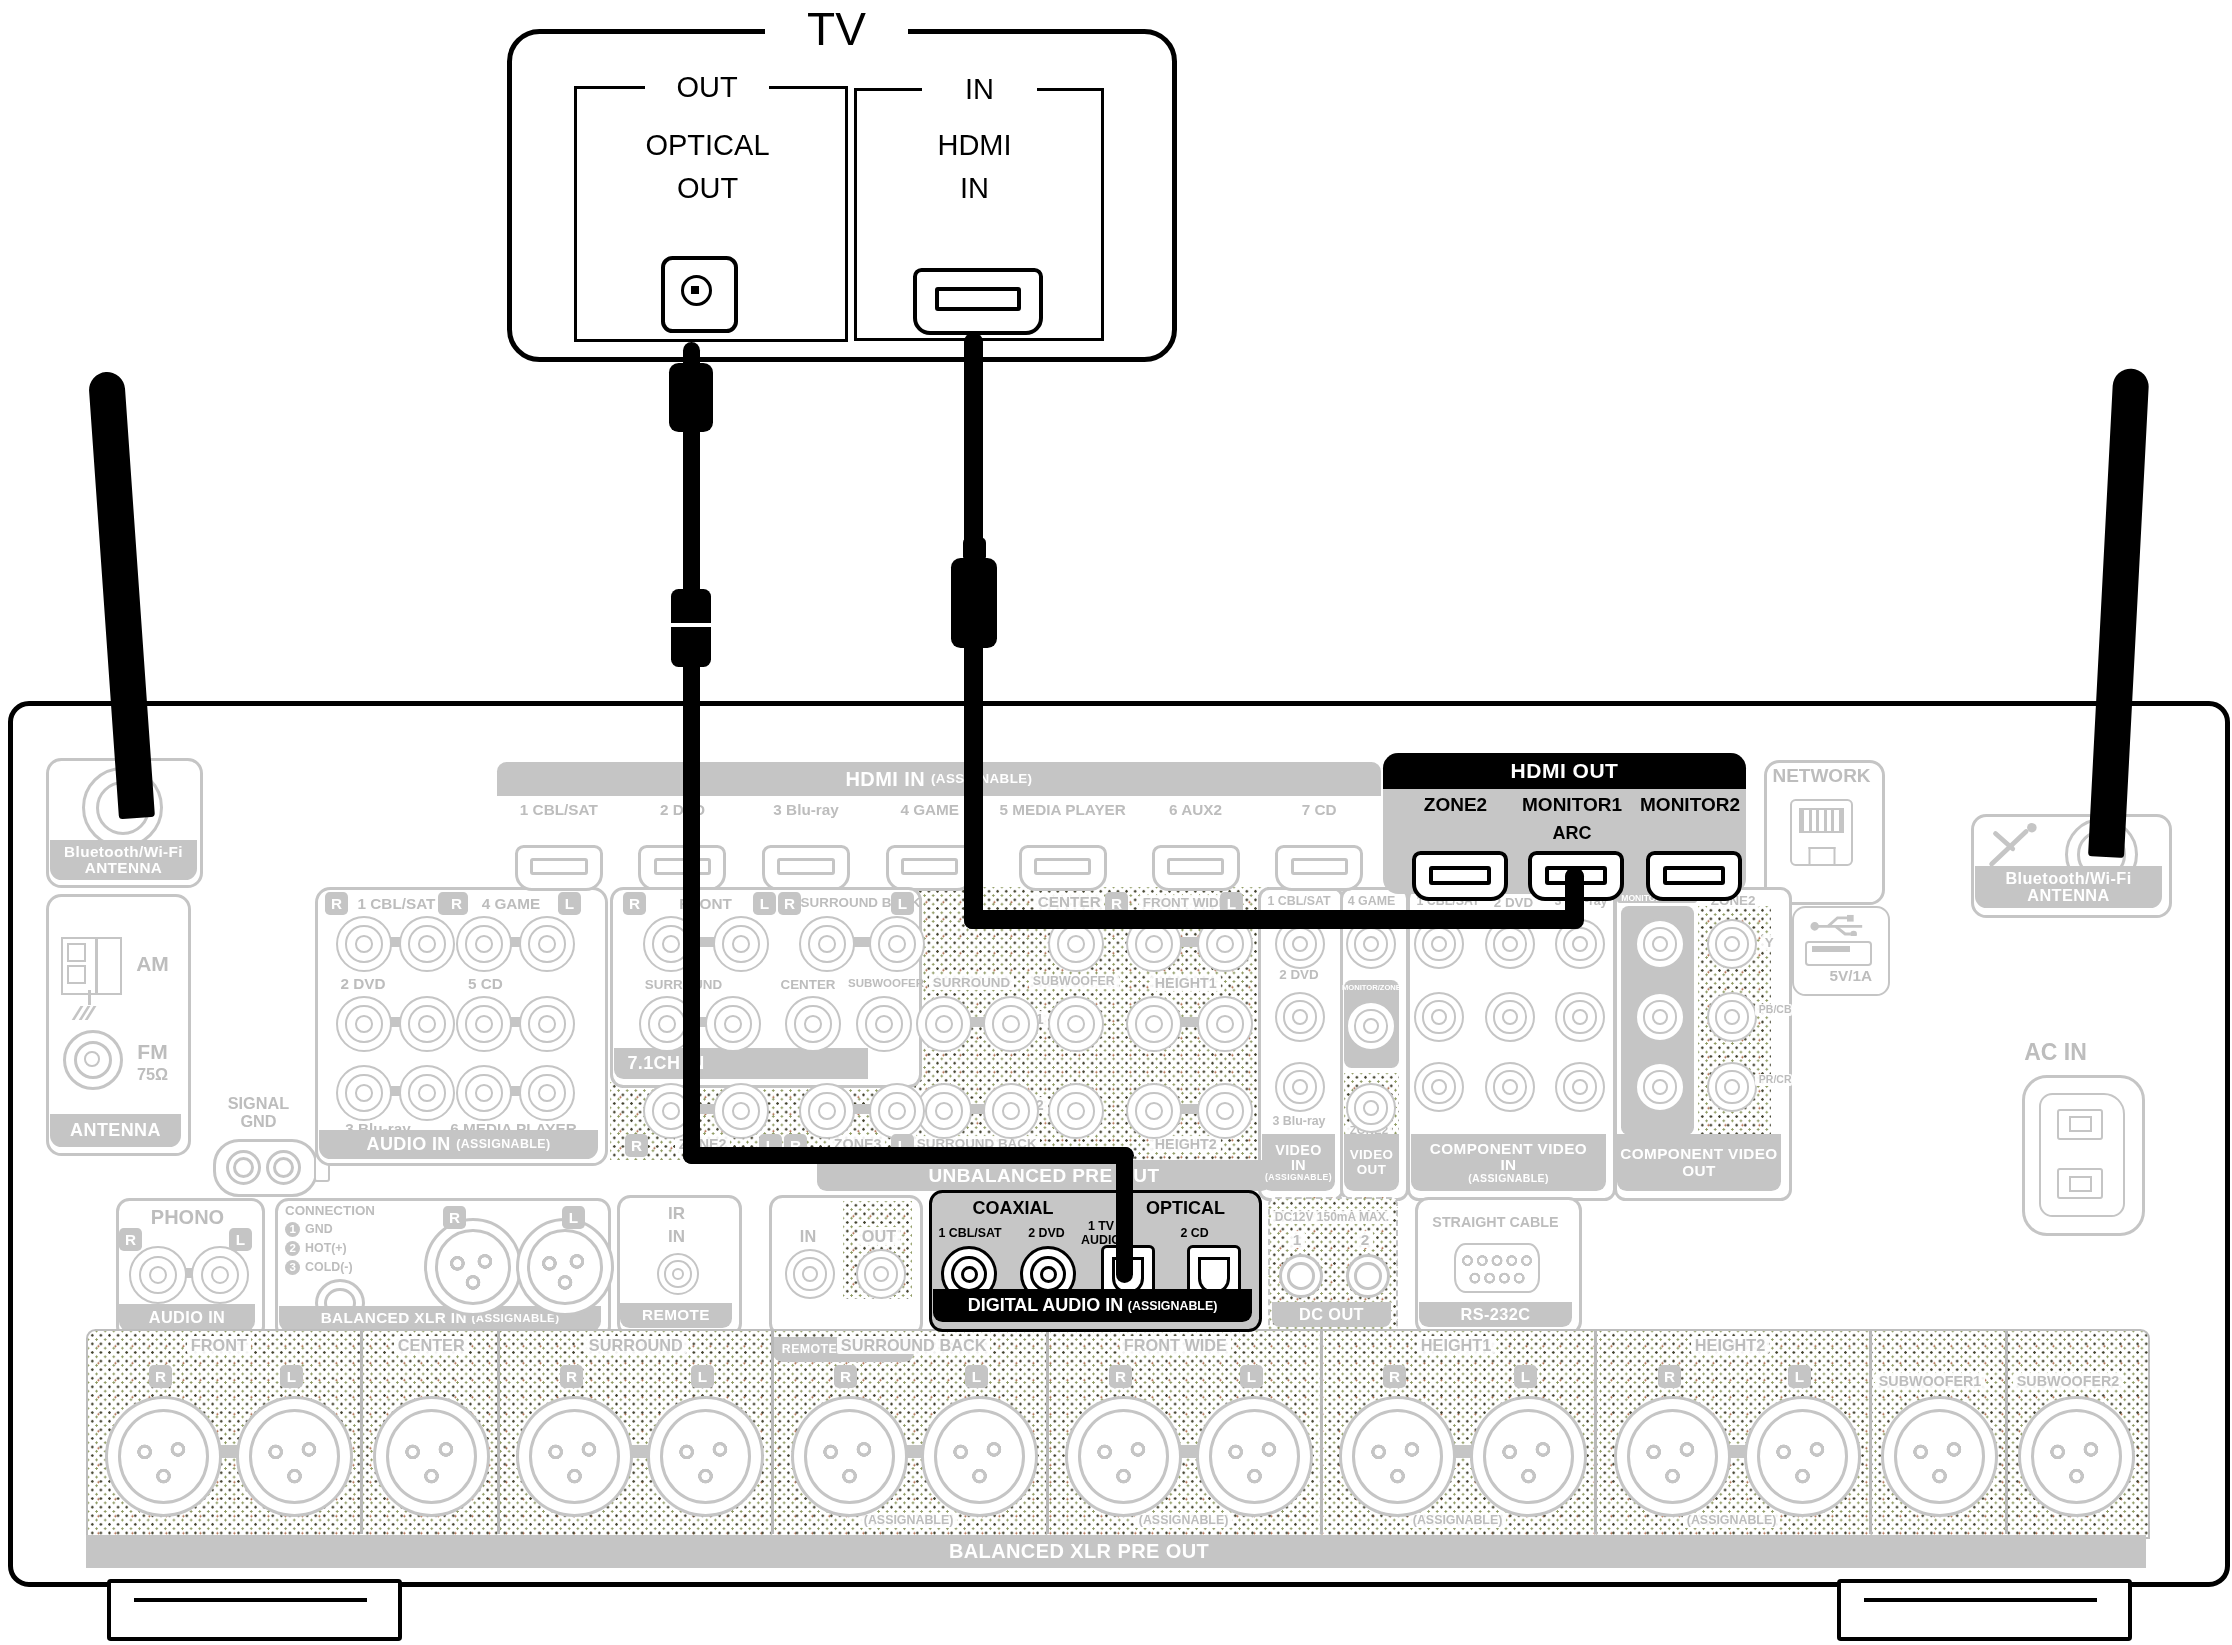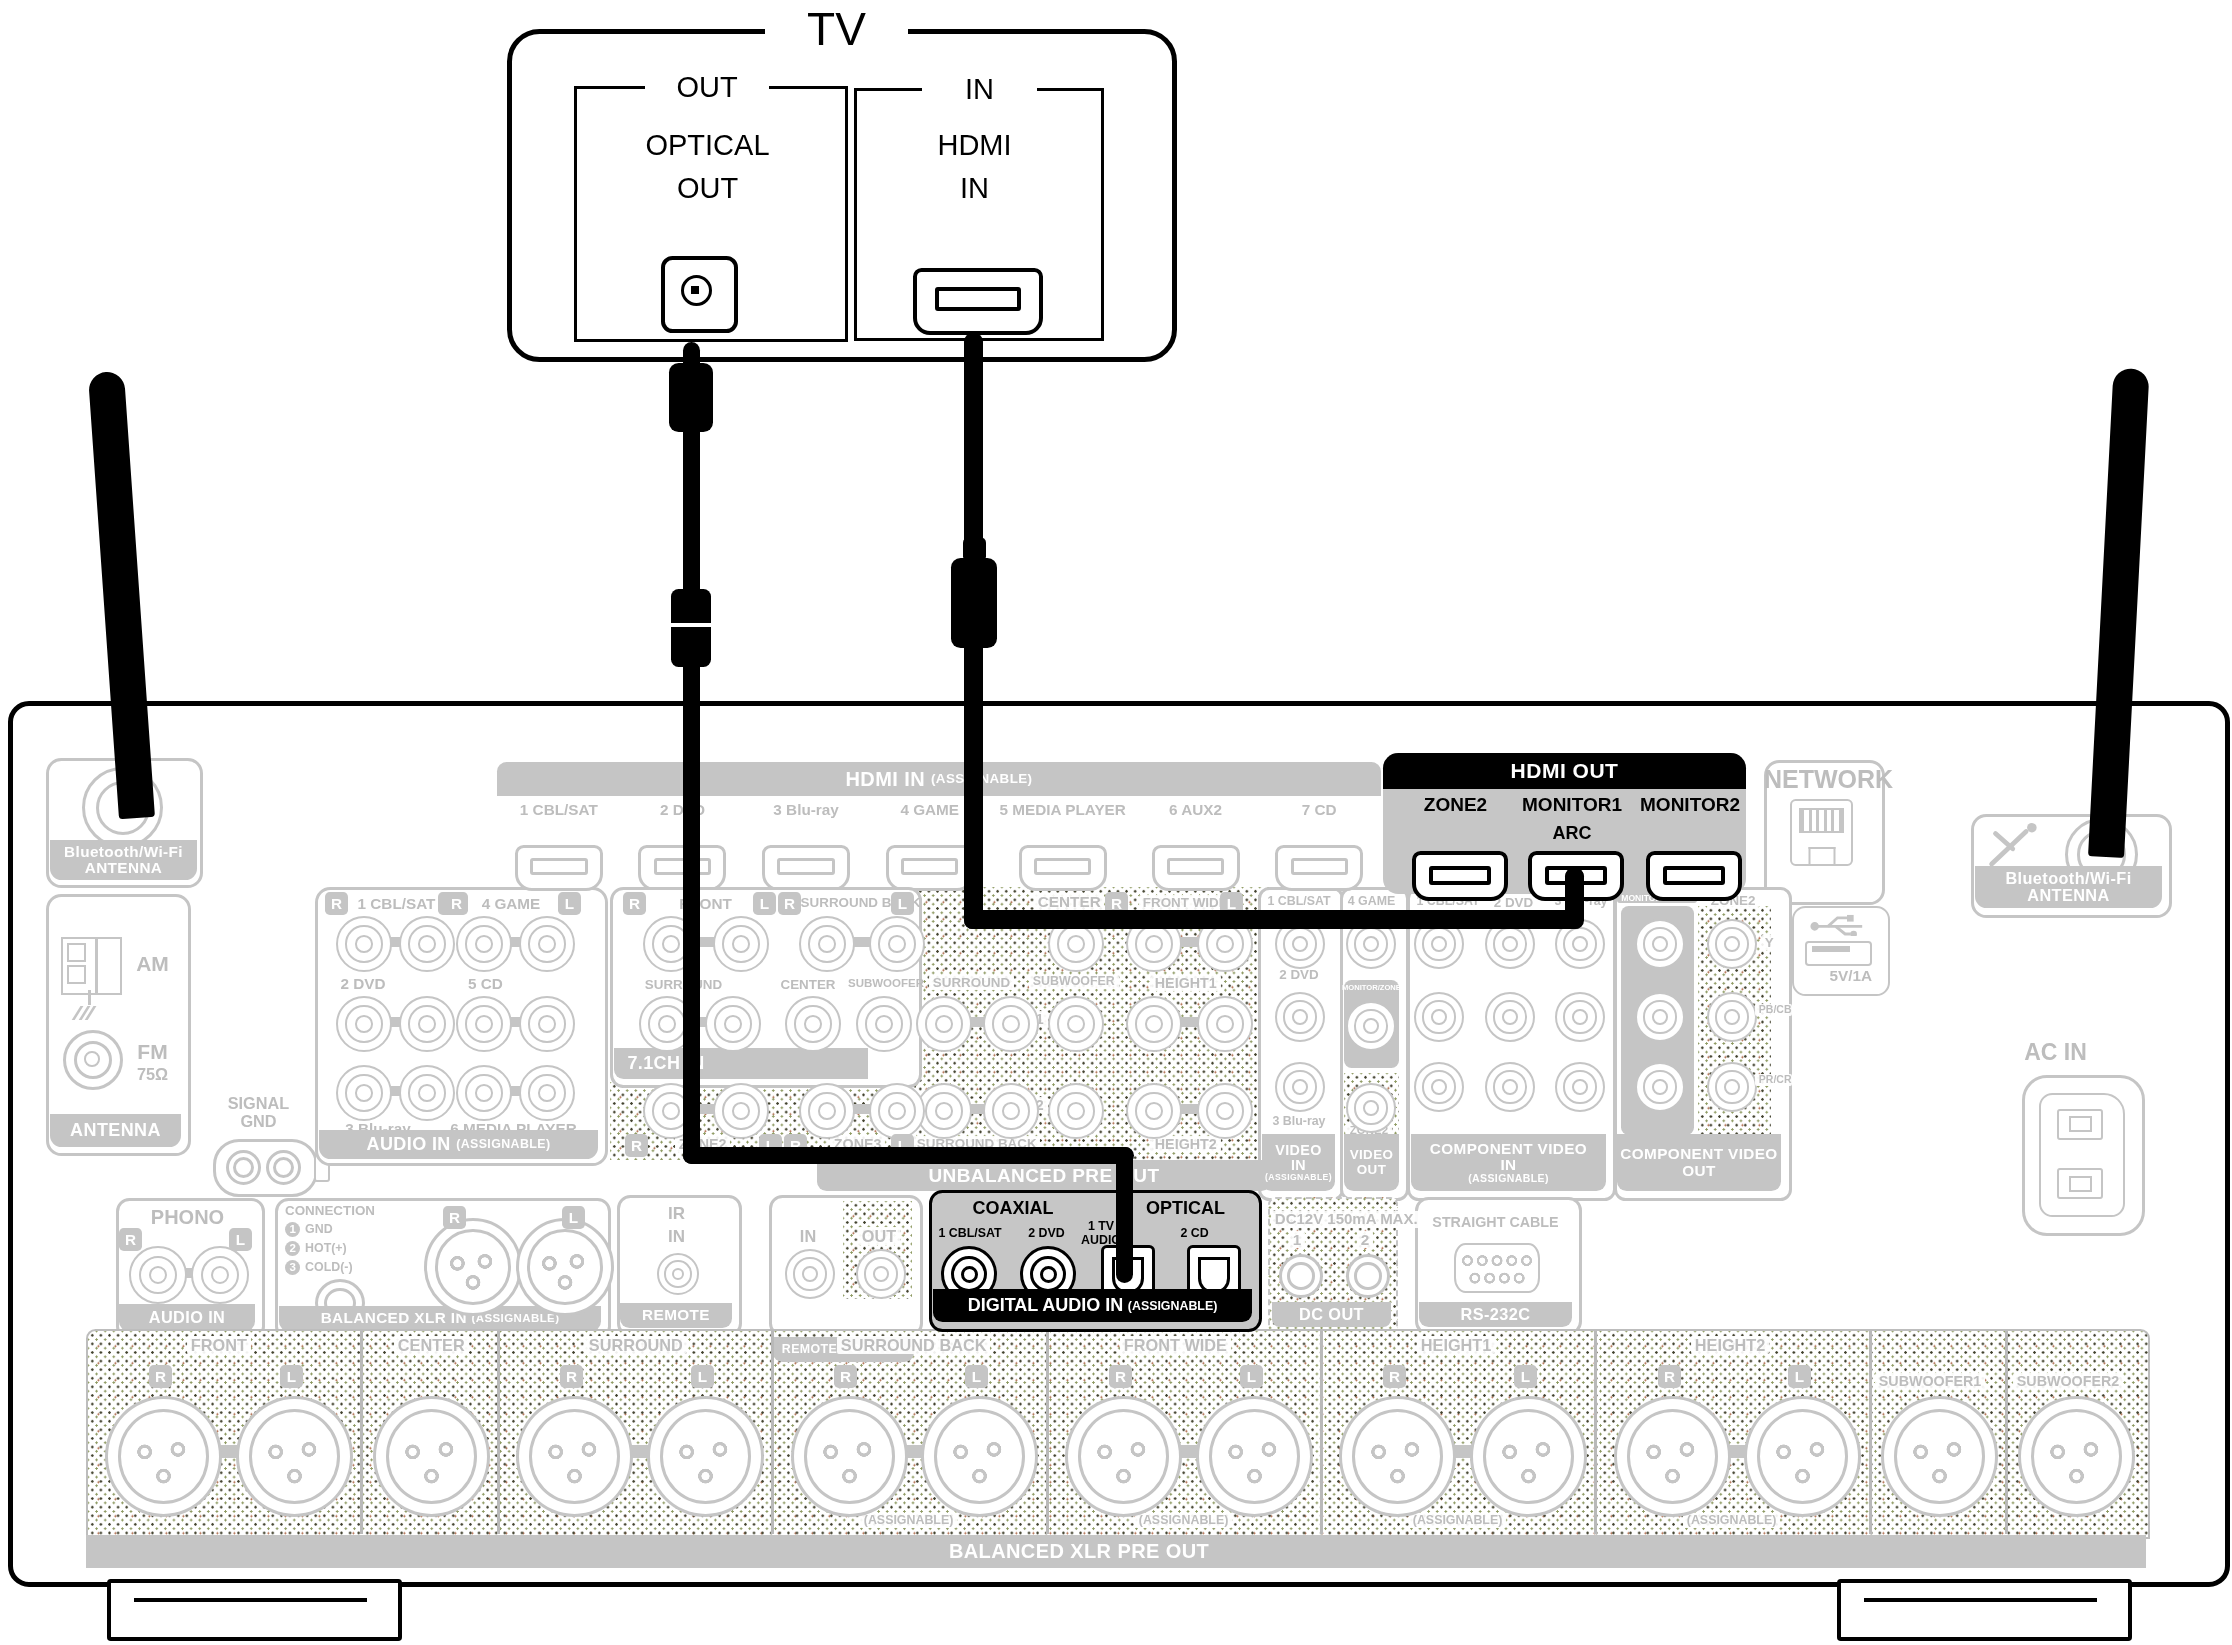--- a/index.html
+++ b/index.html
@@ -184,21 +184,21 @@
   <div class="klabel" style="left:1398px;top:795px;width:115px;font-size:19px;z-index:5;">ZONE2</div>
   <div class="klabel" style="left:1510px;top:795px;width:124px;font-size:19px;z-index:5;">MONITOR1</div>
   <div class="klabel" style="left:1630px;top:795px;width:120px;font-size:19px;z-index:5;text-align:center;">MONITOR2</div>
   <div class="klabel" style="left:1510px;top:824px;width:124px;font-size:18px;z-index:5;">ARC</div>
   <div class="hdmi" style="left:1412px;top:851px;width:88px;height:42px;border:4.8px solid #000;z-index:5;"></div>
   <div class="hdmi" style="left:1528px;top:851px;width:88px;height:42px;border:4.8px solid #000;z-index:5;"></div>
   <div class="hdmi" style="left:1646px;top:851px;width:88px;height:42px;border:4.8px solid #000;z-index:5;"></div>
   <div class="cable" style="left:1565px;top:868px;width:19px;height:29px;z-index:6;"></div>
 
   <div class="gbox" style="left:1764px;top:760px;width:115px;height:139px;"></div>
-  <div class="glabel" style="left:1764px;top:765px;width:115px;font-size:25px;">NETWORK</div>
+  <div class="glabel" style="left:1764px;top:765px;width:115px;font-size:19px;">NETWORK</div>
   <div class="rj45" style="left:1790px;top:799px;width:59px;height:63px;">
     <div class="pins"></div>
       <div class="notch"></div>
   </div>
   <div class="gbox" style="left:1792px;top:906px;width:94px;height:86px;border-radius:13.4px;border-width:2.9px;"></div>
   <svg style="position:absolute;left:1809px;top:911px;z-index:2;" width="57" height="25" viewBox="0 0 60 26">
     <g stroke="#c5c5c5" stroke-width="3" fill="none">
       <line x1="4" y1="16" x2="56" y2="16"></line>
       <circle cx="6" cy="16" r="3" fill="#c5c5c5"></circle>
       <path d="M20 16 L30 7 L40 7"></path>
@@ -362,21 +362,21 @@
 
   <div class="opt" style="left:1101px;top:1245px;width:48px;height:54px;border:3.8px solid #000;z-index:5;"></div>
   <div class="cable" style="left:1116px;top:1233px;width:17px;height:50px;z-index:6;"></div>
   <div class="opt" style="left:1187px;top:1245px;width:48px;height:54px;border:3.8px solid #000;z-index:5;"></div>
   <div class="abs" style="left:933px;top:1289px;width:319px;height:33px;background:#000;border-radius:0 0 9.6px 9.6px;display:flex;align-items:center;justify-content:center;z-index:5;">
     <span style="color:#fff;font-weight:bold;font-size:18px;">DIGITAL AUDIO IN</span>&nbsp;
     <span style="color:#fff;font-weight:bold;font-size:12.4px;">(ASSIGNABLE)</span>
   </div>
 
   <div class="hatch" style="left:1268px;top:1197px;width:126px;height:132px;border:2.9px dashed var(--g);border-radius:7.6px;"></div>
-  <div class="glabel wchip" style="left:1271px;top:1211px;font-size:15px;z-index:2;">DC12V 150mA MAX.</div>
+  <div class="glabel wchip" style="left:1271px;top:1211px;font-size:12px;z-index:2;">DC12V 150mA MAX.</div>
   <div class="glabel wchip" style="left:1289px;top:1231px;font-size:15.3px;z-index:2;">1</div>
   <div class="glabel wchip" style="left:1357px;top:1231px;font-size:15.3px;z-index:2;">2</div>
   <div class="ring" style="left:1279px;top:1254px;width:38px;height:38px;border:3.8px solid var(--g);z-index:2;"></div>
   <div class="ring" style="left:1346px;top:1254px;width:38px;height:38px;border:3.8px solid var(--g);z-index:2;"></div>
   <div class="bar" style="left:1272px;top:1302px;width:119px;height:25px;font-size:16.3px;border-radius:0 0 7.6px 7.6px;z-index:2;">DC OUT</div>
 
   <div class="gbox" style="left:1415px;top:1197px;width:161px;height:132px;border-radius:13.4px;"></div>
   <div class="glabel" style="left:1415px;top:1214px;width:161px;font-size:14.3px;">STRAIGHT CABLE</div>
   <div class="db9" style="left:1454px;top:1243px;width:82px;height:46px;"></div>
   <div class="bar" style="left:1419px;top:1302px;width:153px;height:25px;font-size:16.3px;border-radius:0 0 9.6px 9.6px;">RS-232C</div>

